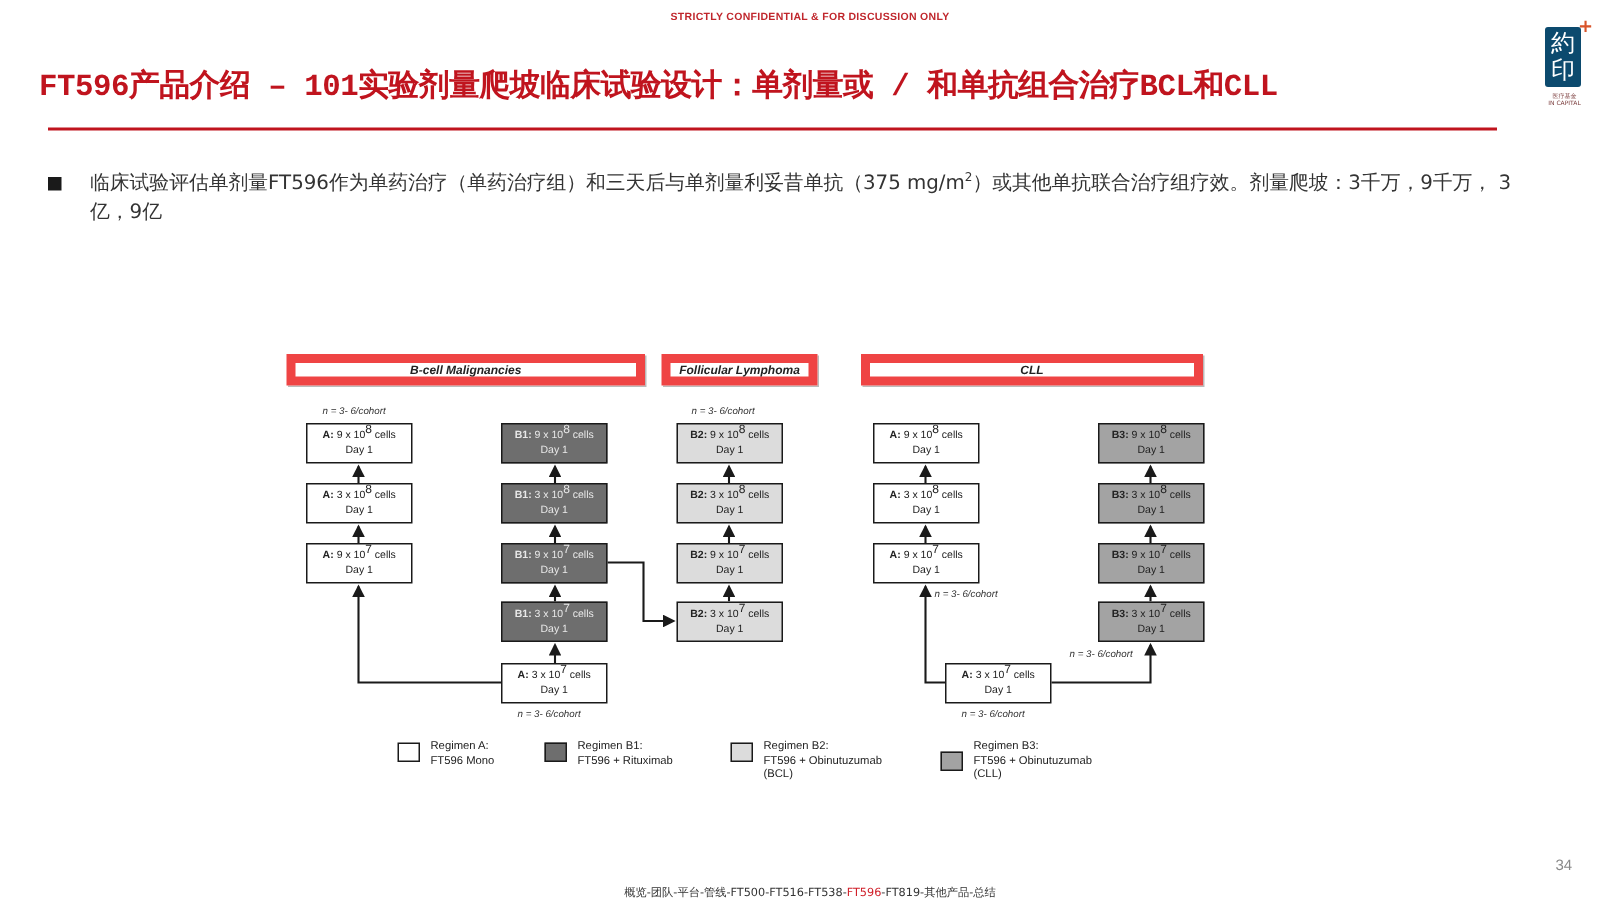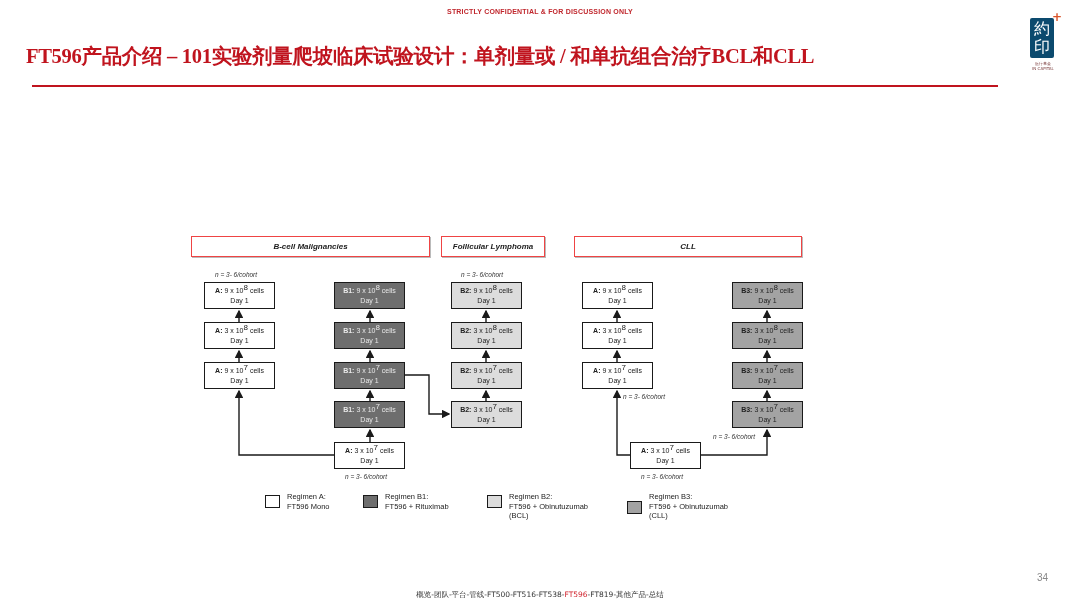--- a/index.html
+++ b/index.html
@@ -22,40 +22,40 @@
   }
   .logo-plus {
     position: absolute; left: 22px; top: -2px; color: #d9542a; font-size: 12px; font-weight: bold;
   }
   .logo-caption {
     position: absolute; left: -4px; top: 49px; width: 34px; text-align: center;
     font-size: 4px; color: #7a3b3b; line-height: 5px;
   }
   .title {
     position: absolute; left: 26px; top: 42px; white-space: nowrap;
-    font-family: Liberation Serif, serif; font-weight: bold; font-size: 20.5px;
+    font-family: Liberation Mono, monospace; font-weight: bold; font-size: 20.5px;
     color: #c0141e; letter-spacing: -0.3px;
   }
   .title-rule {
     position: absolute; left: 32px; top: 85px; width: 966px; height: 2px; background: #c0141e;
   }
   .bullets { position: absolute; left: 30px; top: 113px; width: 980px; }
   .bullet {
     position: relative; padding-left: 30px; font-size: 13.2px; line-height: 19px; color: #333;
     margin-bottom: 17px;
   }
   .bullet-mark {
     position: absolute; left: 2px; top: 5px; width: 9px; height: 9px; background: #1a1a1a;
   }
   sup { font-size: 8px; vertical-align: super; line-height: 0; }
 
   
   .diagram { position: absolute; left: 0; top: 0; width: 1080px; height: 607px; font-family: "Liberation Sans", sans-serif; }
   .hdr {
-    position: absolute; height: 21px; border: 1px solid #ef4444; background: #fff;
+    position: absolute; height: 21px; border: 6px solid #ef4444; background: #fff;
     font-size: 8px; font-weight: bold; font-style: italic; color: #222;
     display: flex; align-items: center; justify-content: center;
     box-shadow: 1px 1px 0 #bbb;
   }
   .box {
     position: absolute; width: 71px; height: 27px; border: 1.6px solid #1a1a1a;
     font-size: 7px; line-height: 9.5px; text-align: center; padding-top: 3px; color: #222;
   }
   .box b { font-weight: bold; }
   .box.reg-a { background: #ffffff; }
@@ -92,20 +92,24 @@
   <div class="logo-caption">
     <div>医疗基金</div>
     <div>IN CAPITAL</div>
   </div>
 </div>
 
 <div class="title">FT596产品介绍 – 101实验剂量爬坡临床试验设计：单剂量或 / 和单抗组合治疗BCL和CLL</div>
 <div class="title-rule"></div>
 
 <div class="bullets">
+  <div class="bullet">
+    <span class="bullet-mark"></span>
+    <span>临床试验评估单剂量FT596作为单药治疗（单药治疗组）和三天后与单剂量利妥昔单抗（375 mg/m</span><sup>2</sup><span>）或其他单抗联合治疗组疗效。剂量爬坡：3千万，9千万， 3亿，9亿</span>
+  </div>
 </div>
 
 <div class="diagram">
 
   <svg class="lines" viewBox="0 0 1080 607">
     <defs>
       <marker id="ah" markerWidth="6" markerHeight="6" refX="5" refY="3" orient="auto">
         <path d="M0,0 L6,3 L0,6 z" fill="#1a1a1a"></path>
       </marker>
     </defs>

